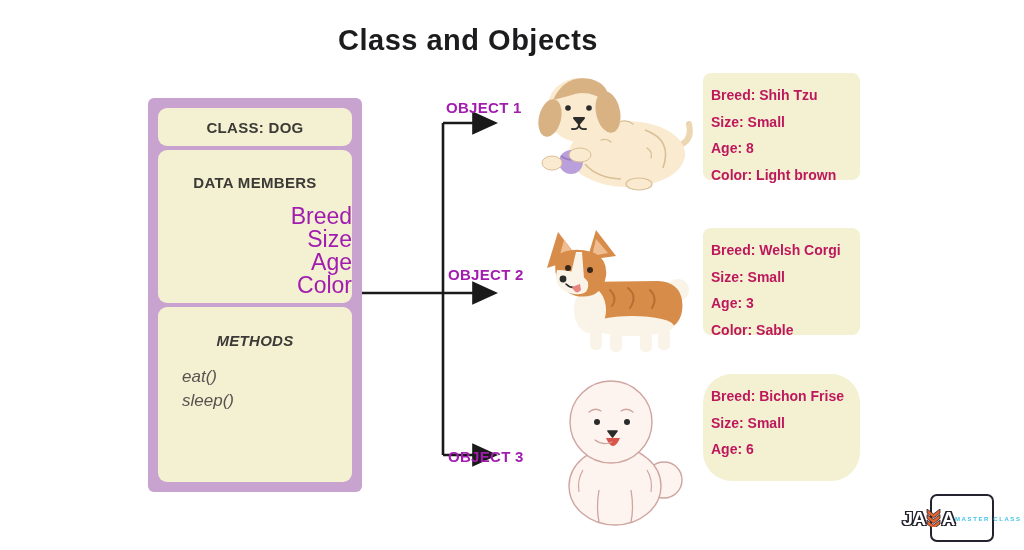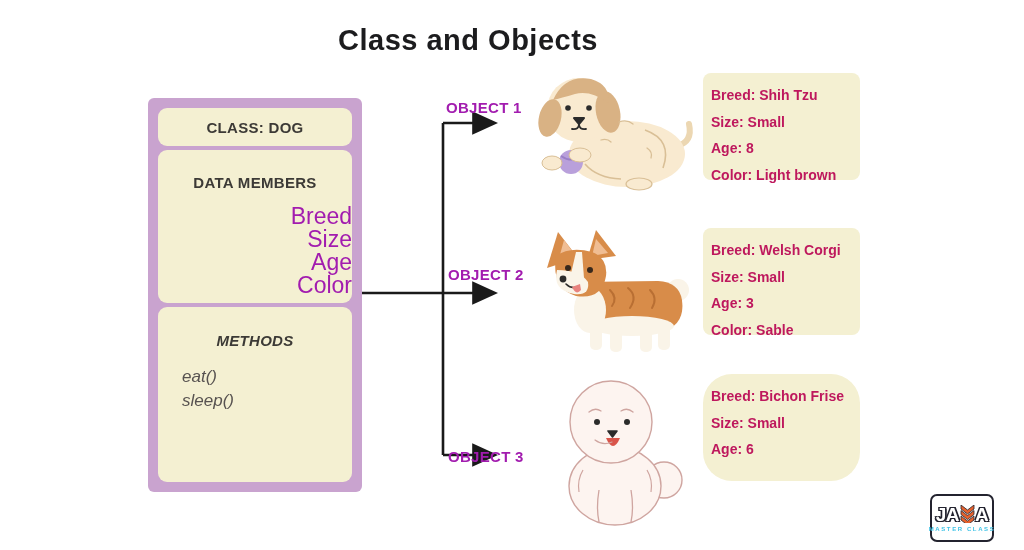--- a/index.html
+++ b/index.html
@@ -69,21 +69,21 @@
   .info-box.b2 { top:228px; }
   .info-box.b3 { top:374px;border-radius:29px; }
   .info-box div {
     font-size:14px; line-height:26.5px; color:#be185d; white-space:nowrap;font-weight:bold;
   }
 
   
   .logo {
     position:absolute; left:930px; top:494px; width:64px; height:48px;
     background:#ffffff; border:2.5px solid #23232f; border-radius:7px;
-    display:flex; flex-direction:column; align-items:center; justify-content:center;
+    display:flex; flex-direction:row; align-items:center; justify-content:center;
   }
   .logo-word { display:flex; align-items:center; line-height:1; }
   .logo-letters {
     font-size:19px; font-weight:bold; color:#ffffff; letter-spacing:-.5px;
     text-shadow:-1.4px -1.4px 0 #23232f, 1.4px -1.4px 0 #23232f,
                 -1.4px 1.4px 0 #23232f, 1.4px 1.4px 0 #23232f;
   }
   .logo-chevrons { width:15px; height:18px; margin:0 .5px; }
   .logo-subtitle {
     margin-top:2px; font-size:6px; font-weight:bold; color:#3fc3e6;

